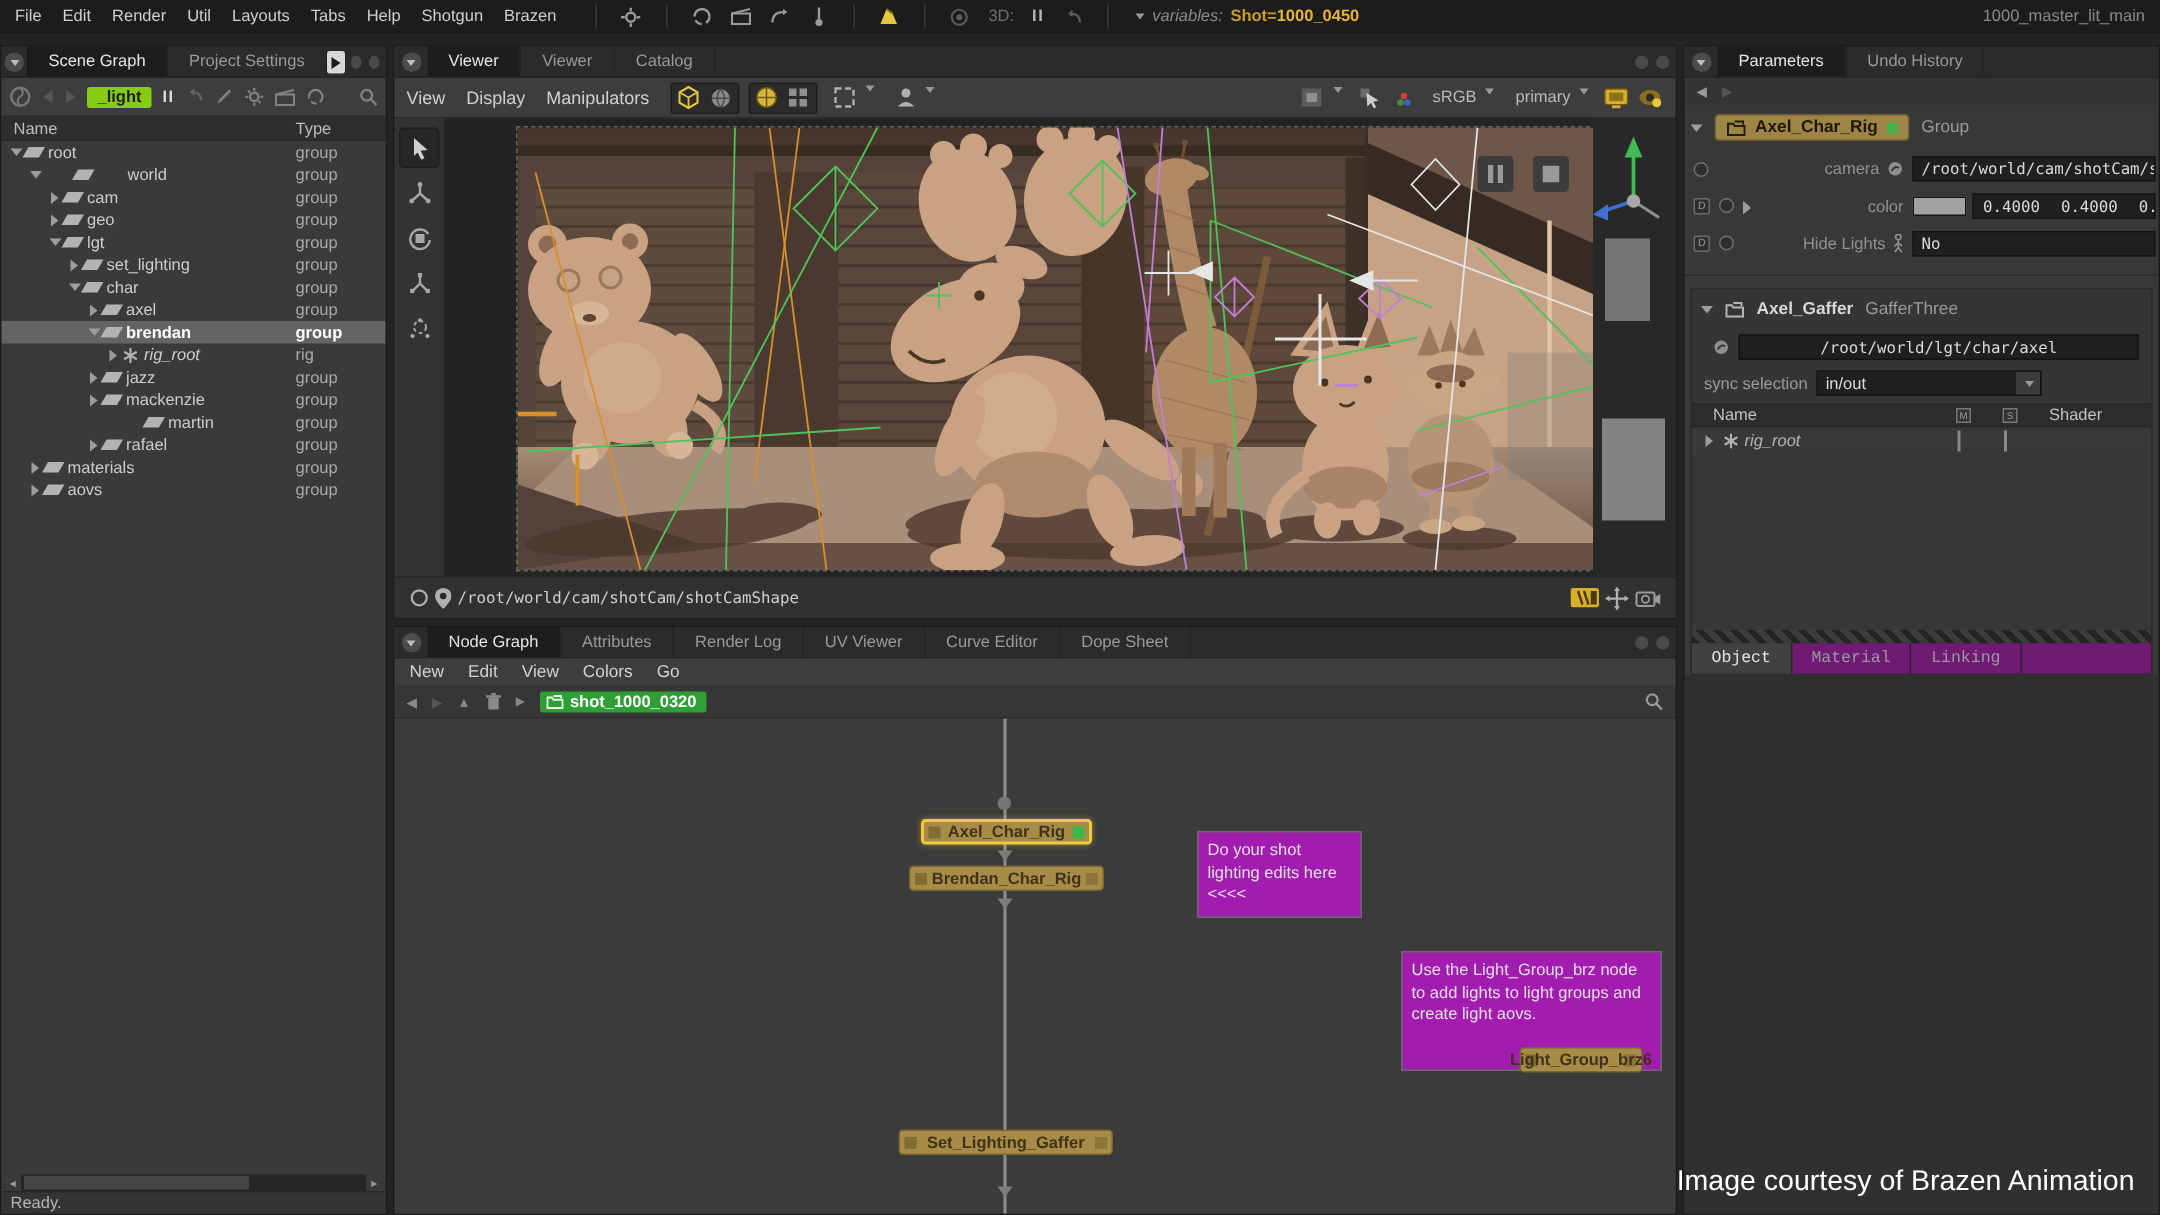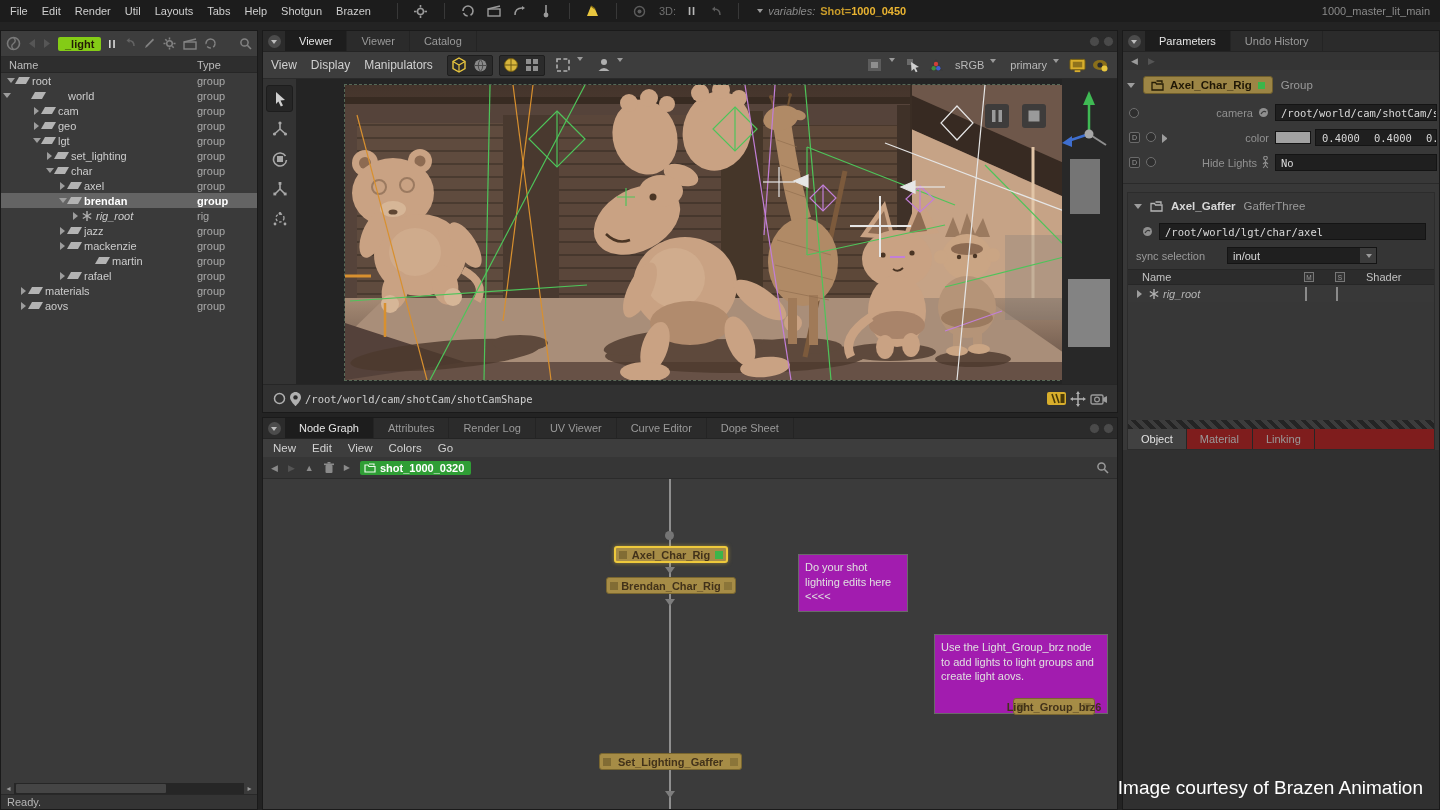--- a/index.html
+++ b/index.html
@@ -125,37 +125,37 @@
      font-family:"DejaVu Sans Mono", monospace; font-size:10.5px; white-space:nowrap; overflow:hidden; }
   .w-cam { width:162px; }
   .swatch { width:36px; height:13px; background:#a2a2a2; border:1px solid #141414; margin-right:4px; }
   .numcells { display:flex; gap:2px; background:#1f1f1f; border:1px solid #141414; height:17px; align-items:center;
      font-family:"DejaVu Sans Mono", monospace; font-size:10.5px; color:#dadada; padding:0 6px; gap:14px; width:122px; overflow:hidden; }
   .pdivider { height:1px; background:#2a2a2a; margin:8px 0 4px; }
   .gaffer { background:#353535; border:1px solid #2c2c2c; margin:4px 4px 0; }
   .g-head { display:flex; align-items:center; gap:8px; padding:7px 6px; }
   .g-name { color:#d8d8d8; font-weight:bold; font-size:11.5px; }
   .g-path-row { display:flex; align-items:center; gap:6px; padding:4px 8px 4px 14px; }
-  .g-path { flex:1; }
-  .g-sync { display:flex; align-items:center; gap:22px; padding:3px 8px 5px 8px; }
+  .g-path { flex:1;text-align:center; }
+  .g-sync { display:flex; align-items:center; gap:6px; padding:3px 8px 5px 8px; }
   .g-sync .lbl { color:#9a9a9a; }
   .dd { background:#1f1f1f; border:1px solid #141414; height:17px; display:flex; align-items:center; width:150px; color:#dadada; padding-left:5px; justify-content:space-between; }
   .dd .btn { width:16px; height:15px; background:#3c3c3c; display:flex; align-items:center; justify-content:center; }
   .g-cols { height:16px; background:#2c2c2c; display:flex; align-items:center; border-top:1px solid #262626; border-bottom:1px solid #262626; }
   .g-cols .n { padding-left:14px; width:176px; color:#c2c2c2; }
   .g-cols .mini { width:31px; display:flex; justify-content:flex-start; }
   .mini-box { width:10px; height:10px; border:1px solid #777; color:#9a9a9a; font-size:6.5px; display:flex; align-items:center; justify-content:center; background:#333; }
   .g-cols .sh { color:#c2c2c2; }
   .g-row { height:17px; display:flex; align-items:center; background:#383838; }
   .g-row .name { width:176px; display:flex; align-items:center; gap:4px; padding-left:6px; color:#b5b5b5; font-style:italic; }
   .g-row .cb { width:31px; }
   .cbox { width:9px; height:9px; border:1px solid #8a8a8a; background:#2e2e2e; margin-left:1px; }
   .g-empty { height:118px; background:#373737; }
   .g-hatch { height:9px; background:repeating-linear-gradient(45deg,#242424 0 4px,#3c3c3c 4px 8px); }
-  .g-tabs { display:flex; height:20px; background:#7f1d1d; }
+  .g-tabs { display:flex; height:20px; background:#701a75;font-family:Liberation Mono, monospace; }
   .g-tab { padding:0 13px; display:flex; align-items:center; color:#9a9a9a; border-right:1px solid #262626; }
   .g-tab.active { background:#414141; color:#e2e2e2; }
   .p-rest { flex:1; background:#303030; position:relative; }
   .credit { position:absolute; right:16px; bottom:10px; color:#ffffff; font-size:19px; white-space:nowrap; }
 
   svg { display:block; }
 </style>
 </head>
 <body>
 
@@ -236,20 +236,31 @@
     <span class="mb-vars">
       <span class="ddcaret"></span>
       <span class="lbl">variables:</span>
       <span><span class="key">Shot=</span><span class="val">1000_0450</span></span>
     </span>
     <span class="mb-spacer"></span>
     <span class="mb-session">1000_master_lit_main</span>
   </div>
 
   <div class="panel sg-panel">
+    <div class="ptabbar">
+      <span class="phandle">
+          <span class="pmenu-circle"></span>
+        </span>
+      <span class="tab active">Scene Graph</span>
+      <span class="tab">Project Settings</span>
+      <span class="ptab-fill"></span>
+      <span class="tab-overflow"></span>
+      <span class="pbtn-circ"></span>
+      <span class="pbtn-circ"></span>
+    </div>
     <div class="sg-toolbar">
       <span class="tb-ic">
           <svg width="15" height="15" viewBox="0 0 15 15">
             <circle cx="7.5" cy="7.5" r="6" fill="none" stroke="#8d8d8d" stroke-width="1.6"></circle>
             <path d="M7.5,1.5 Q11,5 7.5,7.5 Q4,10 7.5,13.5" fill="none" stroke="#8d8d8d" stroke-width="1.4"></path>
           </svg>
         </span>
       <span class="tb-ic">
           <svg width="8" height="9" viewBox="0 0 8 9">
             <path d="M7,0 L1,4.5 L7,9 Z" fill="#5f5f5f"></path>
@@ -312,21 +323,21 @@
     </div>
     <div class="sg-tree" id="sg-tree">
         <div class="sg-row" style="padding-left: 4px;">
           <span class="sg-exp expanded"></span>
           <span class="sg-ico">
             <span class="ico-group"></span>
           </span>
           <span class="sg-name">root</span>
           <span class="sg-type">group</span>
         </div>
-        <div class="sg-row" style=" gap: 20px;">
+        <div class="sg-row" style="padding-left: 17px; gap: 20px;">
           <span class="sg-exp expanded"></span>
           <span class="sg-ico">
             <span class="ico-group"></span>
           </span>
           <span class="sg-name">world</span>
           <span class="sg-type">group</span>
         </div>
         <div class="sg-row" style="padding-left: 30px;">
           <span class="sg-exp collapsed"></span>
           <span class="sg-ico">

